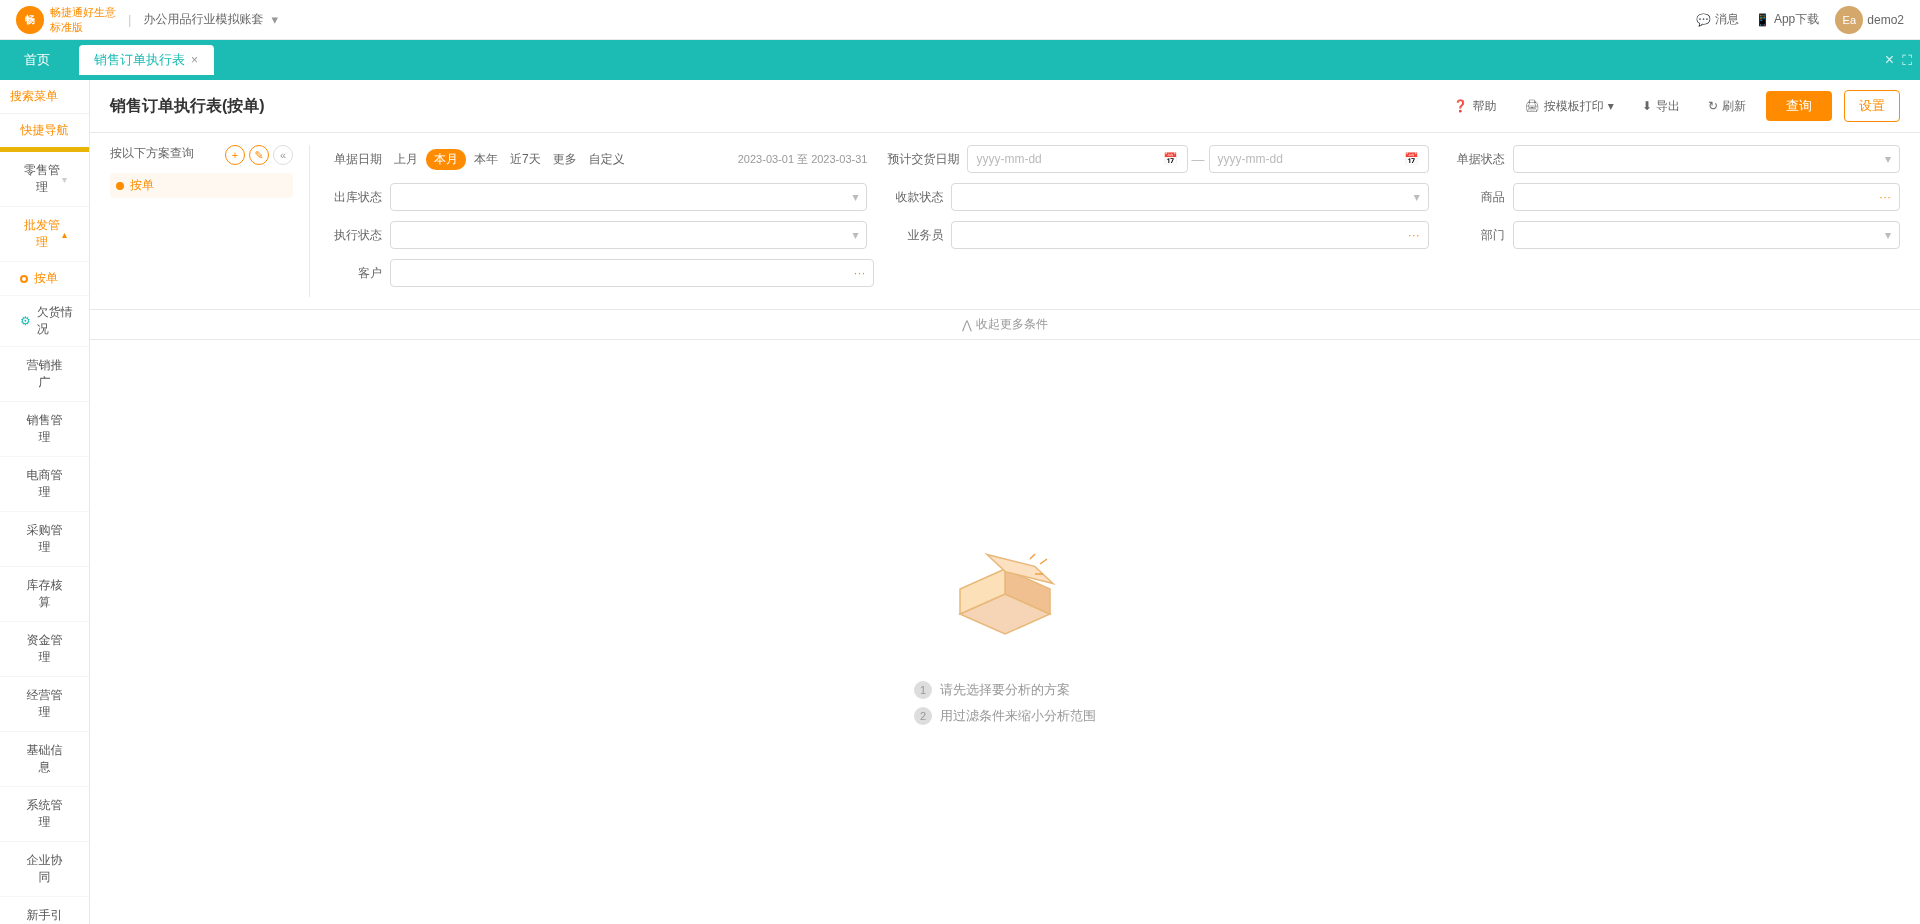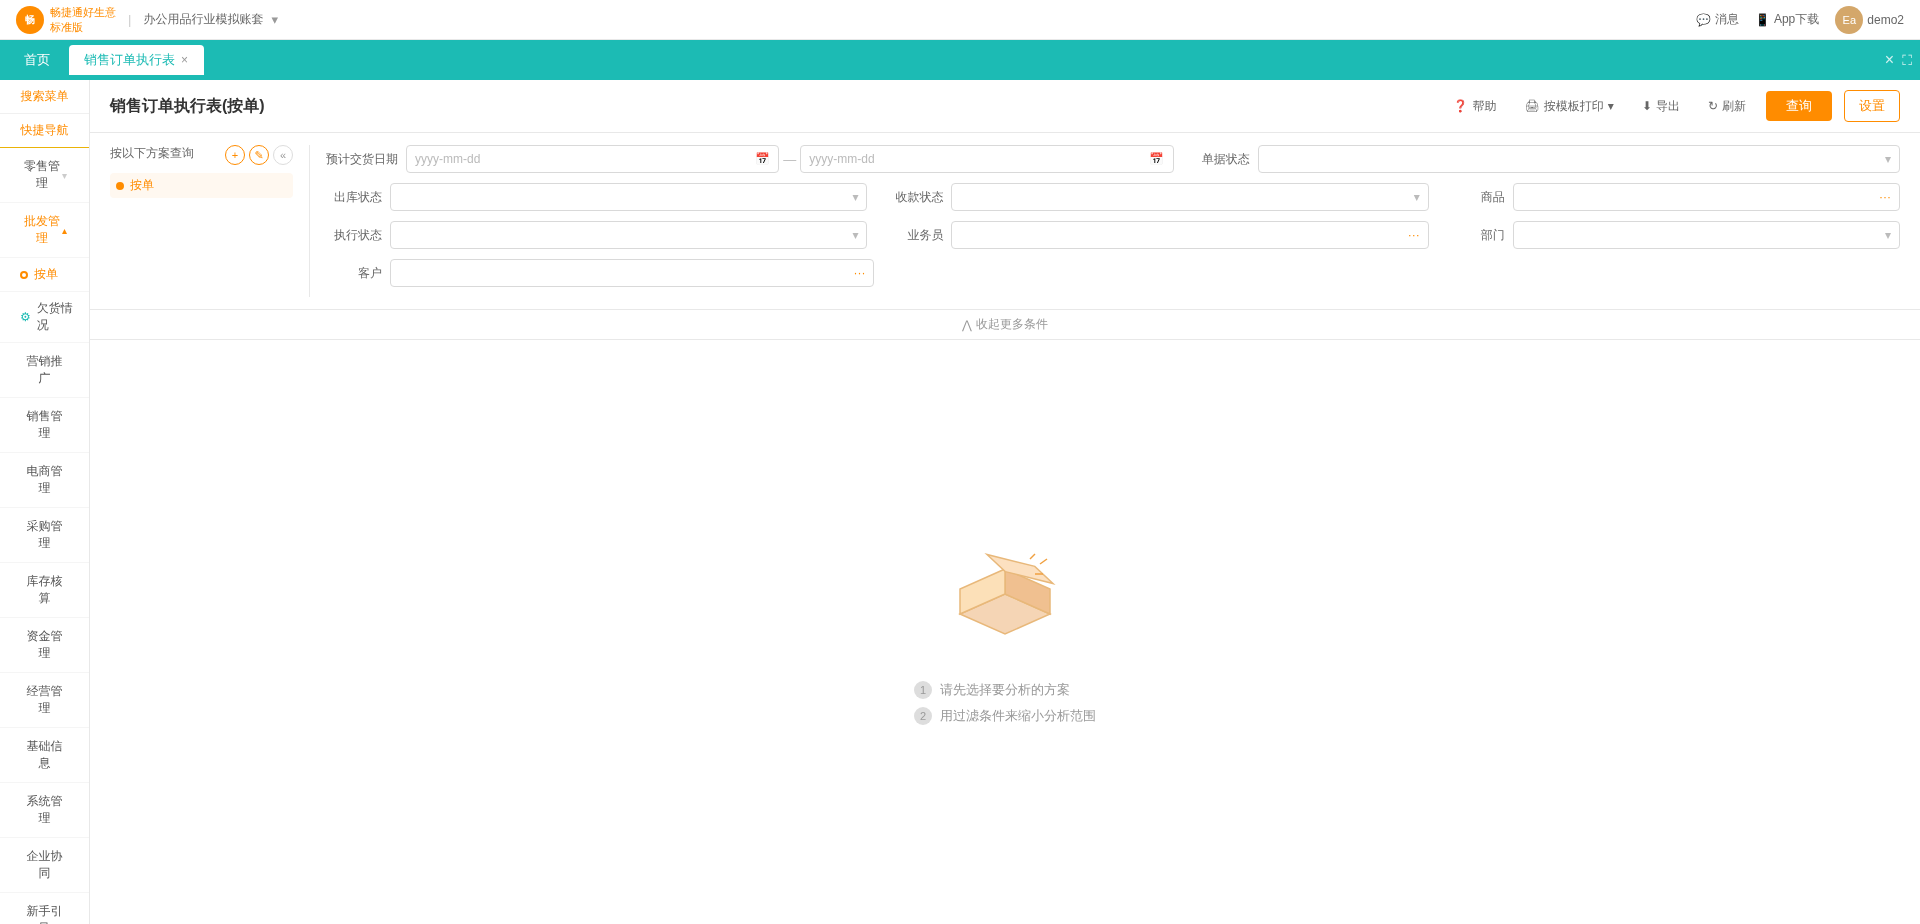--- a/index.html
+++ b/index.html
@@ -23,22 +23,22 @@
     .tab-item.home { color: white; }
     .tab-item.active { background: #fff; color: #1cbbb4; font-weight: 500; }
     .tab-close { color: #999; font-size: 12px; cursor: pointer; }
     .tab-actions { margin-left: auto; display: flex; align-items: center; gap: 8px; color: rgba(255,255,255,0.8); }
 
     
     .main-layout { display: flex; flex: 1; overflow: hidden; }
 
     
     .sidebar { width: 90px; background: #fff; border-right: 1px solid #e8e8e8; display: flex; flex-direction: column; overflow-y: auto; flex-shrink: 0; }
-    .sidebar-search { padding: 8px 10px; font-size: 12px; color: #ff8c00; cursor: pointer; border-bottom: 1px solid #f0f0f0; text-align: center; }
-    .sidebar-quick { padding: 8px 10px; font-size: 12px; color: #ff8c00; cursor: pointer; border-bottom: 1px solid #eab308; text-align: center; }
+    .sidebar-search { padding: 8px 10px; font-size: 12px; color: #ff8c00; cursor: pointer; border-bottom: 1px solid #f0f0f0; }
+    .sidebar-quick { padding: 8px 10px; font-size: 12px; color: #ff8c00; cursor: pointer; border-bottom: 5px solid #eab308; text-align: center; }
     .sidebar-item { padding: 10px 22px; font-size: 12px; color: #555; cursor: pointer; text-align: center; border-bottom: 1px solid #f5f5f5; display: flex; align-items: center; justify-content: space-between; }
     .sidebar-item .arrow { color: #ccc; font-size: 10px; }
     .sidebar-item.expanded { color: #ff8c00; }
 
     
     .content-area { flex: 1; display: flex; flex-direction: column; overflow: hidden; background: #f5f5f5; }
 
     
     .page-header { background: #fff; padding: 10px 20px; display: flex; align-items: center; justify-content: space-between; border-bottom: 1px solid #e8e8e8; flex-shrink: 0; }
     .page-title { font-size: 16px; font-weight: bold; color: #333; }
@@ -121,21 +121,21 @@
       <div class="user-avatar">Ea</div>
       <span>demo2</span>
     </div>
   </div>
 </div>
 
 <div class="tab-nav">
   <div class="tab-item home">
     <span>首页</span>
   </div>
-  <div class="tab-item active" style="margin-left:3px;padding-left:15px;">
+  <div class="tab-item active" style="margin-left:13px;padding-left:15px;">
     <span>销售订单执行表</span>
     <span class="tab-close">×</span>
   </div>
   <div class="tab-actions">
     <span style="cursor:pointer; color:rgba(255,255,255,0.8); font-size:16px;">×</span>
     <span style="cursor:pointer; color:rgba(255,255,255,0.8); font-size:14px;">⛶</span>
   </div>
 </div>
 
 <div class="main-layout">
@@ -245,20 +245,32 @@
           </div>
           <div class="scheme-item active">
             <div class="scheme-item-dot"></div>
             <span style="color:#ff8c00;">按单</span>
           </div>
         </div>
 
         <div class="filter-fields" style="padding-left:16px;">
 
           <div class="filter-field-row">
+            <div class="field-group" style="flex:1.2;">
+              <span class="field-label">单据日期</span>
+              <div style="display:flex; gap:4px; align-items:center; flex:1;">
+                <span class="date-tab">上月</span>
+                <span class="date-tab active">本月</span>
+                <span class="date-tab">本年</span>
+                <span class="date-tab">近7天</span>
+                <span class="date-tab">更多</span>
+                <span class="date-tab">自定义</span>
+              </div>
+              <span style="font-size:11px; color:#999; margin-left:4px;">2023-03-01 至 2023-03-31</span>
+            </div>
             <div class="field-group" style="flex:1.2;">
               <span class="field-label">预计交货日期</span>
               <div class="date-range">
                 <div class="date-input">
                   <span style="color:#bbb;">yyyy-mm-dd</span>
                   <span style="color:#bbb;">📅</span>
                 </div>
                 <span class="date-sep">—</span>
                 <div class="date-input">
                   <span style="color:#bbb;">yyyy-mm-dd</span>

